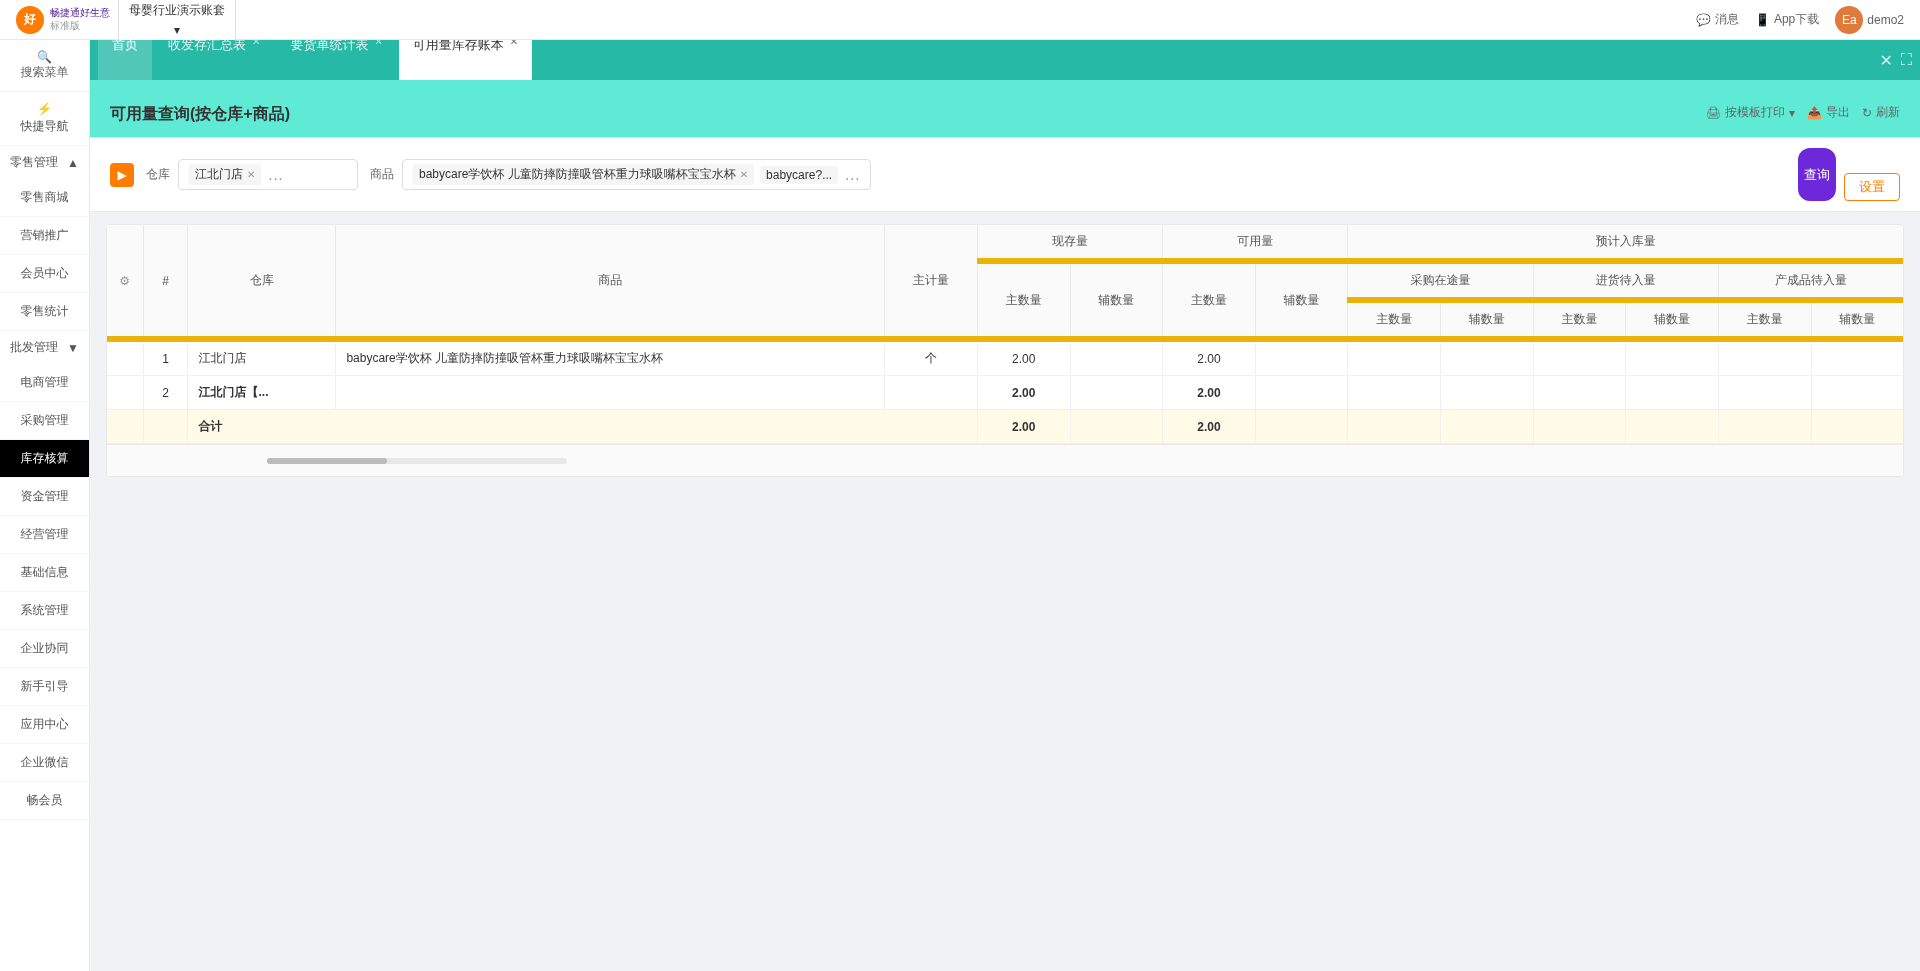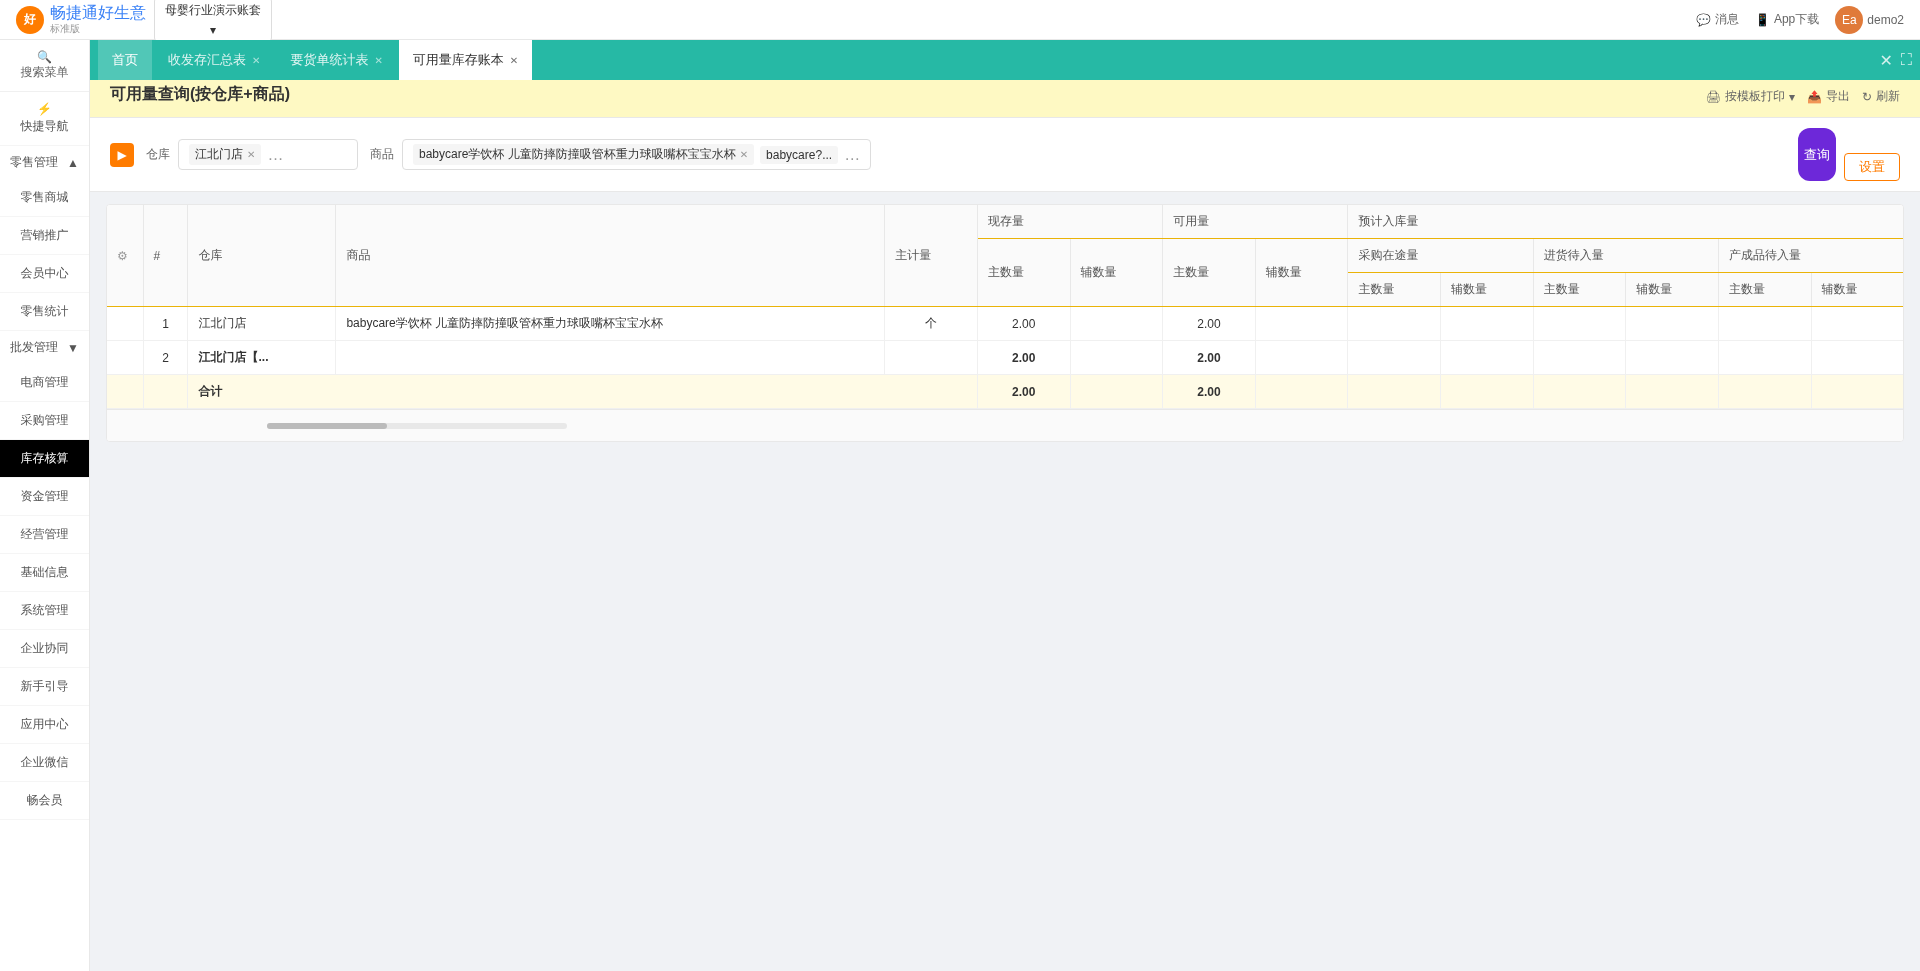--- a/index.html
+++ b/index.html
@@ -30,21 +30,21 @@
       height: 28px;
       background: #ff7c00;
       border-radius: 50%;
       display: flex;
       align-items: center;
       justify-content: center;
       color: white;
       font-size: 12px;
       font-weight: bold;
     }
-    .logo-text { font-size: 16px; color: #3b82f6; line-height: 1.2; }
+    .logo-text { font-size: 10px; color: #4c1d95; line-height: 1.2; }
     .logo-sub { font-size: 10px; color: #999; }
     .account-selector {
       display: flex;
       align-items: center;
       gap: 4px;
       padding: 4px 10px;
       border: 1px solid #ddd;
       border-radius: 4px;
       cursor: pointer;
       background: #fff;
@@ -140,21 +140,20 @@
       height: 40px;
       background: #26b9a5;
       display: flex;
       align-items: center;
       padding: 0 8px;
       gap: 2px;
       flex-shrink: 0;
     }
     .tab {
       display: flex;
-      align-items: center;
       gap: 6px;
       padding: 0 14px;
       height: 48px;
       border-radius: 4px 4px 0 0;
       cursor: pointer;
       font-size: 13px;
       color: rgba(255,255,255,0.85);
       background: transparent;
       white-space: nowrap;
     }
@@ -188,24 +187,24 @@
     
     .page-content {
       flex: 1;
       overflow-y: auto;
       background: #f0f2f5;
       padding: 0;
     }
 
     
     .page-header {
-      background: #fef9c3;
-      padding: 4px 20px 0;
-      display: flex;
-      align-items: flex-end;
+      background: #5eead4;
+      padding: 24px 20px 0;
+      display: flex;
+      align-items: flex-start;
       justify-content: space-between;
       border-bottom: 1px solid #e8e8e8;
     }
     .page-title {
       font-size: 16px;
       font-weight: 600;
       color: #333;
       padding-bottom: 12px;
     }
     .page-header-actions {
@@ -322,23 +321,23 @@
     .data-table {
       width: 100%;
       border-collapse: collapse;
       font-size: 12px;
     }
     .data-table thead tr th {
       background: #fafafa;
       color: #555;
       font-weight: 500;
       padding: 8px 10px;
-      border-bottom: 1px solid #eab308;
+      border-bottom: 6px solid #eab308;
       border-right: 1px solid #e8e8e8;
-      text-align: left;
+      text-align: center;
       white-space: nowrap;
     }
     .data-table thead tr th:last-child { border-right: none; }
     .data-table tbody tr td {
       padding: 8px 10px;
       border-bottom: 1px solid #f0f0f0;
       border-right: 1px solid #f0f0f0;
       text-align: center;
       color: #333;
     }

